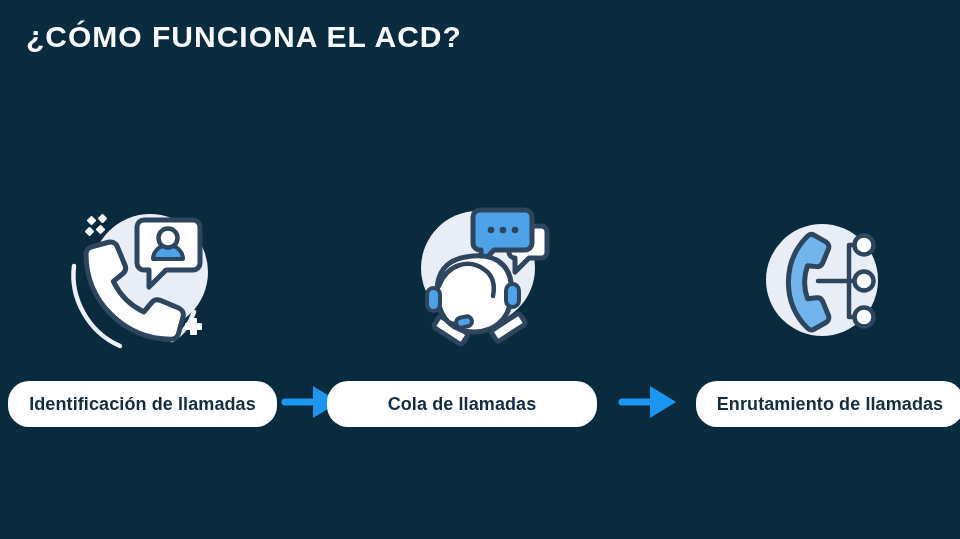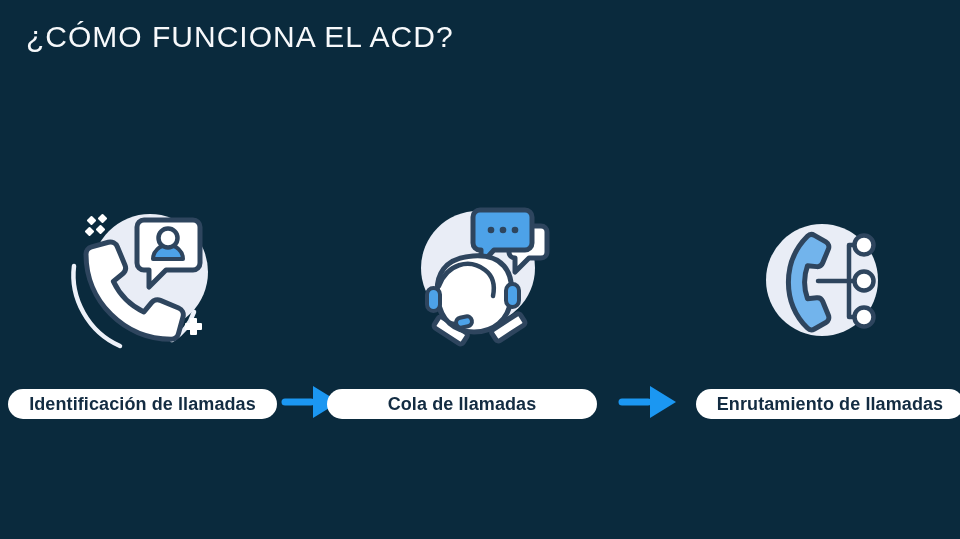--- a/index.html
+++ b/index.html
@@ -12,46 +12,45 @@
     background: var(--background, #0a2a3d);
     overflow: hidden;
   }
 
   .title {
     position: absolute;
     left: 26px;
     top: 20px;
     margin: 0;
     font-size: 30px;
-    font-weight: 400;
+    font-weight: 700;
     letter-spacing: 1px;
     color: var(--title_text, #f7f9fb);
     white-space: nowrap;
   }
 
   .icon { position: absolute; }
   .icon-1 { left: 68px;  top: 192px; }
   .icon-2 { left: 403px; top: 182px; }
   .icon-3 { left: 752px; top: 206px; }
 
   .pill {
     position: absolute;
     top: 381px;
-    height: 30px;
+    height: 46px;
     background: var(--pill_bg, #ffffff);
     border-radius: 21px;
     display: flex;
     align-items: center;
     justify-content: center;
     font-size: 18px;
     font-weight: 700;
     letter-spacing: 0.1px;
     color: var(--pill_text, #132c42);
     white-space: nowrap;
-    margin-top: 8px;
   }
   .pill-1 { left: 8px;   width: 269px; }
   .pill-2 { left: 327px; width: 270px; }
   .pill-3 { left: 696px; width: 268px; }
 
   .flow-arrow { position: absolute; top: 384px; }
   .arrow-1 { left: 281px; }
   .arrow-2 { left: 618px; }
 
   

